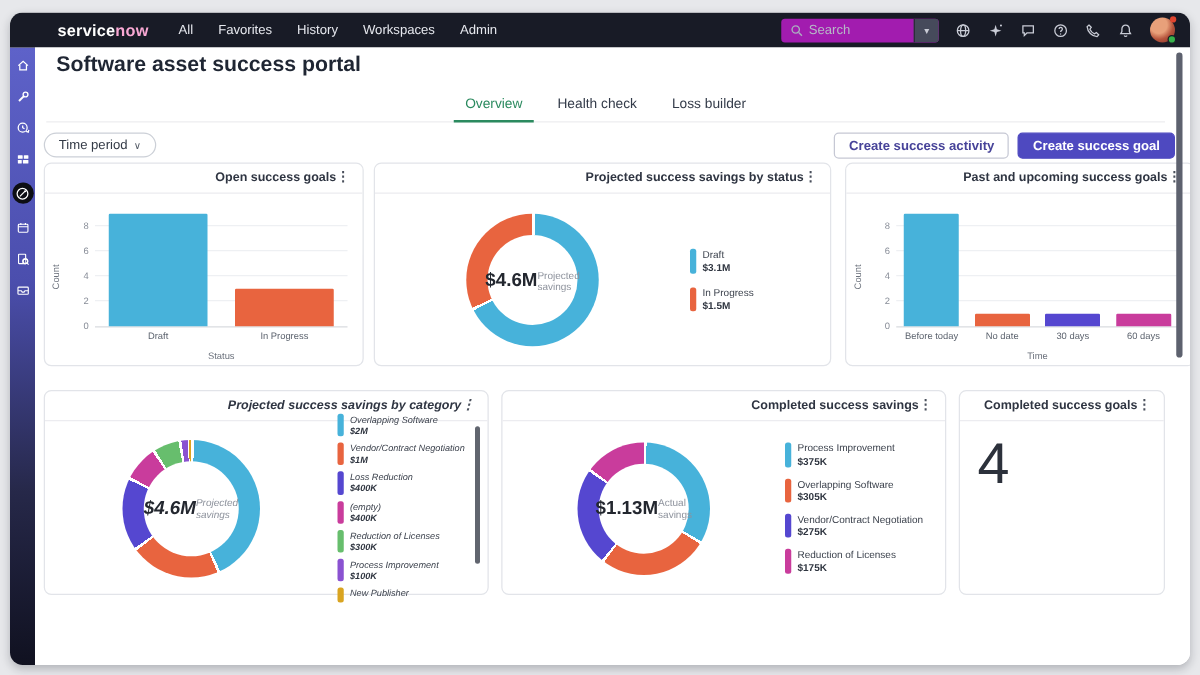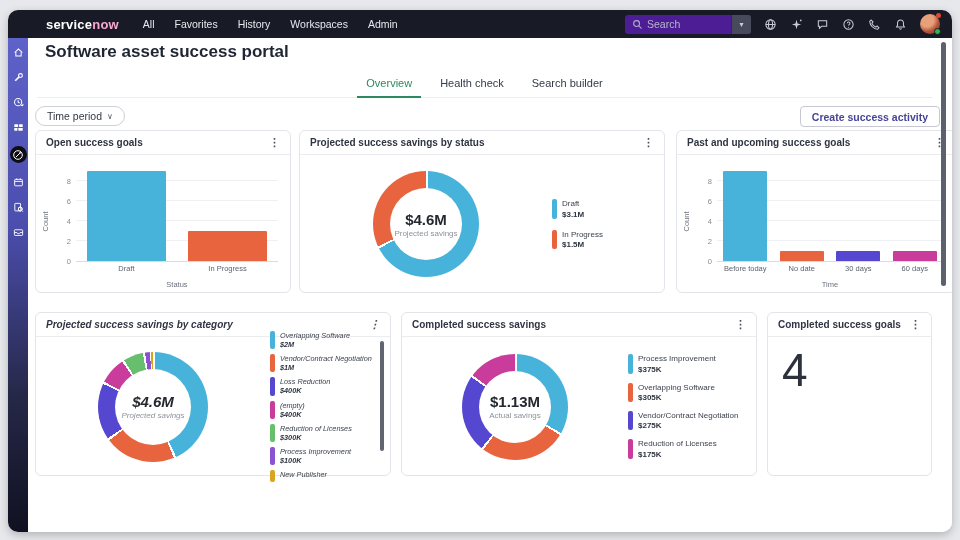--- a/index.html
+++ b/index.html
@@ -12,21 +12,21 @@
   .topnav { height:28px; background:#181b26; display:flex; align-items:center; padding:0 12px 0 38px; position:relative; }
   .logo { font-size:13px; font-weight:bold; color:#fff; letter-spacing:.2px; margin-right:24px; }
   .logo .now { color:#f9a8d4;margin-top:23px; }
   .navlinks { display:flex; gap:20px; }
   .navlinks span { font-size:10.5px; color:#e6e8ee; cursor:pointer; }
   .ws-pill { position:absolute; left:50%; transform:translateX(-50%); display:flex; align-items:center; gap:6px;
              border:1px solid #4b4f5e; border-radius:10px; height:19px; padding:0 12px; color:#fff;
              font-size:10.5px; font-weight:bold; }
   .ws-pill .star { font-weight:normal; color:#c9ccd6; font-size:11px; }
   .nav-right { margin-left:auto; display:flex; align-items:center; gap:13px; }
-  .searchbox { display:flex; align-items:center; background:#4c1d95; border-radius:3px; height:19px; width:126px; overflow:hidden; }
+  .searchbox { display:flex; align-items:center; background:#a21caf; border-radius:3px; height:19px; width:126px; overflow:hidden; }
   .searchbox input { flex:1; background:transparent; border:none; outline:none; color:#c9ccd4; font-size:10.5px; width:70px; }
   .searchbox input::placeholder { color:#b6bac6; }
   .search-ic { padding:0 4px 0 7px; display:flex; }
   .search-caret { width:20px; align-self:stretch; background:#464a5b; border-left:1px solid #2b2e3a;
                   display:flex; align-items:center; justify-content:center; color:#c9ccd6; font-size:8px; cursor:pointer; }
   .nav-ic { color:#c9ccd6; display:flex; cursor:pointer; }
   .avatar { width:20px; height:20px; border-radius:50%; position:relative; cursor:pointer;
             background:radial-gradient(circle at 35% 30%, #e8a07a 0 35%, #b5543c 60%, #7e2f2a 100%); }
   .avatar .dot-g { position:absolute; right:-1px; bottom:-1px; width:7px; height:7px; border-radius:50%; background:#36b24a; border:1.5px solid #181b26; }
   .avatar .dot-r { position:absolute; right:-1px; top:-1px; width:5px; height:5px; border-radius:50%; background:#e0452f; }
@@ -57,21 +57,21 @@
   .time-pill .chev { font-size:8px; color:#545b66; }
   .toolbar-btns { position:absolute; top:68px; right:12px; display:flex; gap:7px; }
   .btn { height:21px; border-radius:4px; font-size:10.5px; font-weight:bold; padding:0 11px; display:flex; align-items:center; cursor:pointer; }
   .btn.secondary { background:#fff; border:1px solid #c6c8d4; color:#474399; }
   .btn.primary { background:#4e49c0; border:1px solid #4e49c0; color:#fff; }
 
   .page-scroll { position:absolute; right:6px; top:4px; width:5px; height:244px; background:#5d616e; border-radius:3px; cursor:pointer; }
 
   
   .card { position:absolute; background:#fff; border:1px solid #e2e4e9; border-radius:6px; }
-  .card-head { height:24px; display:flex; align-items:center; justify-content:space-between; padding:0 10px;
+  .card-head { height:24px; display:flex; align-items:center; justify-content:flex-end; padding:0 10px;
                border-bottom:1px solid #ececf0; }
   .card-title { font-size:10px; font-weight:bold; color:#2f3542; }
   .kebab { color:#4a505c; font-size:11px; font-weight:bold; cursor:pointer; line-height:1; }
   .c1 { left:7px;  top:92px;  width:256px; height:163px; }
   .c2 { left:271px; top:92px; width:366px; height:163px; }
   .c3 { left:648px; top:92px; width:280px; height:163px; }
   .c4 { left:7px;  top:274px; width:356px; height:164px;font-style:italic; }
   .c5 { left:373px; top:274px; width:356px; height:164px; }
   .c6 { left:739px; top:274px; width:165px; height:164px; }
 
@@ -83,21 +83,21 @@
   .bar { position:absolute; bottom:0; border-radius:1px 1px 0 0; }
   .cat { position:absolute; top:100%; margin-top:3px; text-align:center; font-size:7.5px; color:#5c636e; }
   .ylab { position:absolute; left:-1px; top:45%; transform:rotate(-90deg); transform-origin:center; font-size:7.5px; color:#6b717c; }
   .xlab { position:absolute; bottom:3px; left:40px; right:12px; text-align:center; font-size:7.5px; color:#6b717c; }
 
   
   .donut-body { position:absolute; left:0; right:0; top:25px; bottom:0; display:flex; align-items:center; }
   .donut-box { flex:1; display:flex; justify-content:center; }
   .donut { position:relative; border-radius:50%; width:106px; height:106px; }
   .hole { position:absolute; inset:17px; background:#fff; border-radius:50%;
-          display:flex; flex-direction:column; align-items:center; justify-content:center; }
+          display:flex; flex-direction:row; align-items:center; justify-content:center; }
   .cv { font-size:15px; font-weight:bold; color:#23272f; }
   .cl { font-size:8px; color:#8d929c; margin-top:1px; }
   .legend { width:112px; flex:none; display:flex; flex-direction:column; gap:11px; padding-right:8px; }
   .li { display:flex; gap:5px; }
   .sw { width:5px; border-radius:2px; flex:none; align-self:stretch; min-height:13px; }
   .ln { display:block; font-size:8px; color:#3c424d; line-height:1.3; }
   .lv { display:block; font-size:8px; font-weight:bold; color:#2f3540; }
   .c4 .donut { width:110px; height:110px; }
   .c4 .legend { width:120px; gap:5px; padding-right:14px; }
   .c4 .ln, .c4 .lv { font-size:7.3px; line-height:1.25; }
@@ -240,30 +240,31 @@
 
     <div class="main-col">
 
 
       <div class="main">
         <h1 class="page-title">Software asset success portal</h1>
 
         <div class="page-tabs">
           <span class="ptab active">Overview</span>
           <span class="ptab">Health check</span>
-          <span class="ptab">Search builder</span>
+          <span class="ptab">Loss builder</span>
         </div>
 
         <div class="time-pill">
           <span>Time period</span>
           <span class="chev">∨</span>
         </div>
 
         <div class="toolbar-btns">
           <button class="btn secondary">Create success activity</button>
+          <button class="btn primary">Create success goal</button>
         </div>
 
         <section class="card c1">
           <div class="card-head">
             <span class="card-title">Open success goals</span>
             <span class="kebab">⋮</span>
           </div>
           <div class="chart-body">
               <div class="ylab">Count</div>
               <div class="plot">

